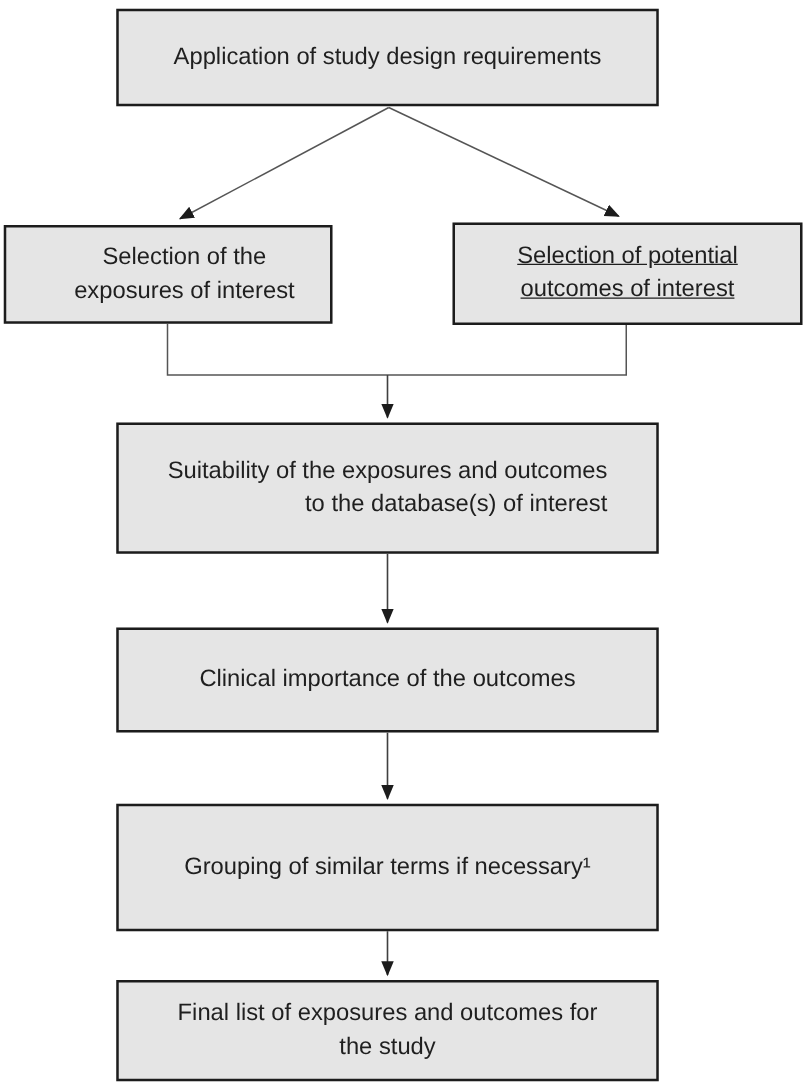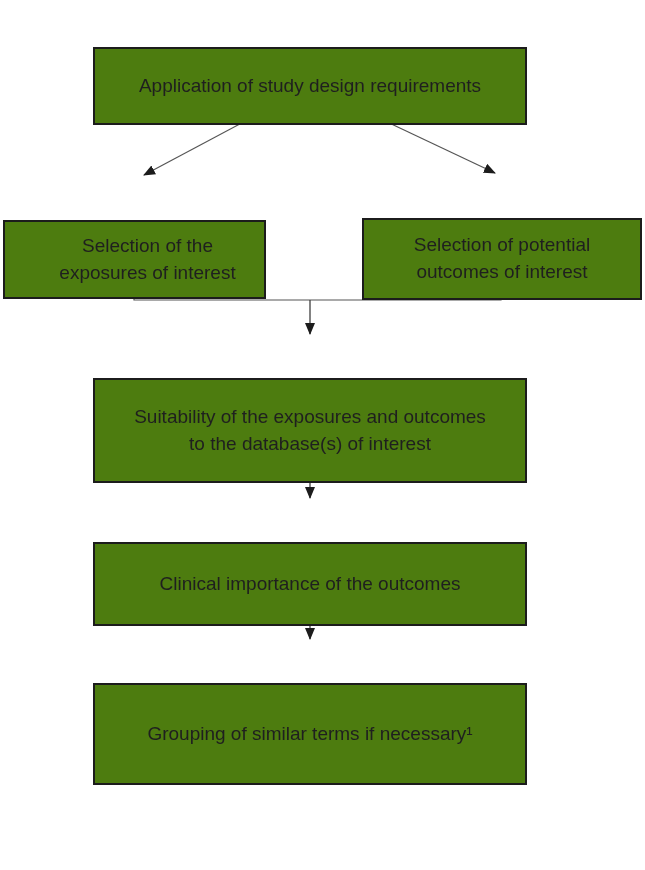--- a/index.html
+++ b/index.html
@@ -12,37 +12,36 @@
     background: #ffffff;
     overflow: hidden;
   }
   .connectors {
     position: absolute;
     left: 0; top: 0;
     width: 645px; height: 870px;
   }
   .node {
     position: absolute;
-    background: #4d7c0f;
+    background: #e5e5e5;
     border: 2px solid #1c1c1c;
     display: flex;
     align-items: center;
     justify-content: center;
     text-align: center;
     font-size: 19px;
     color: #1f1f1f;
     line-height: 1.42;
     padding: 4px 10px;
-    margin-top: 40px;
   }
   .node .label { white-space: pre-line; }
   .node-1 { left: 93px;  top: 7px;   width: 434px; height: 78px; }
   .node-2 { left: 3px;   top: 180px; width: 263px; height: 79px; padding-left: 36px; }
-  .node-3 { left: 362px; top: 178px; width: 280px; height: 82px; }
-  .node-4 { left: 93px;  top: 338px; width: 434px; height: 105px; }
+  .node-3 { left: 362px; top: 178px; width: 280px; height: 82px; text-decoration: underline; }
+  .node-4 { left: 93px;  top: 338px; width: 434px; height: 105px; text-align: right; }
   .node-5 { left: 93px;  top: 502px; width: 434px; height: 84px; }
   .node-6 { left: 93px;  top: 643px; width: 434px; height: 102px; }
   .node-7 { left: 93px;  top: 784px; width: 434px; height: 81px; }
 </style>
 </head>
 <body>
 
 <div class="canvas">
 
   <svg class="connectors" width="645" height="870" viewBox="0 0 645 870">
@@ -83,14 +82,18 @@
   </div>
 
   <div class="node node-5">
     <span class="label">Clinical importance of the outcomes</span>
   </div>
 
   <div class="node node-6">
     <span class="label">Grouping of similar terms if necessary¹</span>
   </div>
 
+  <div class="node node-7">
+    <span class="label">Final list of exposures and outcomes for
+the study</span>
+  </div>
 
 </div>
 
 </body></html>

